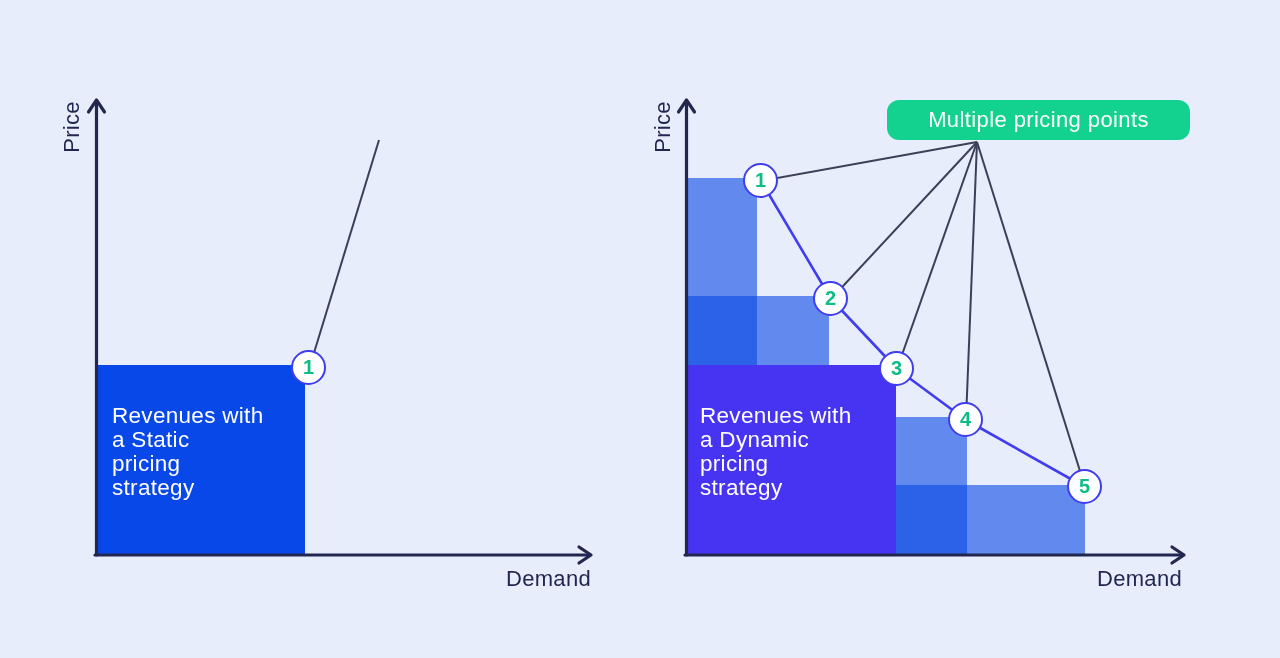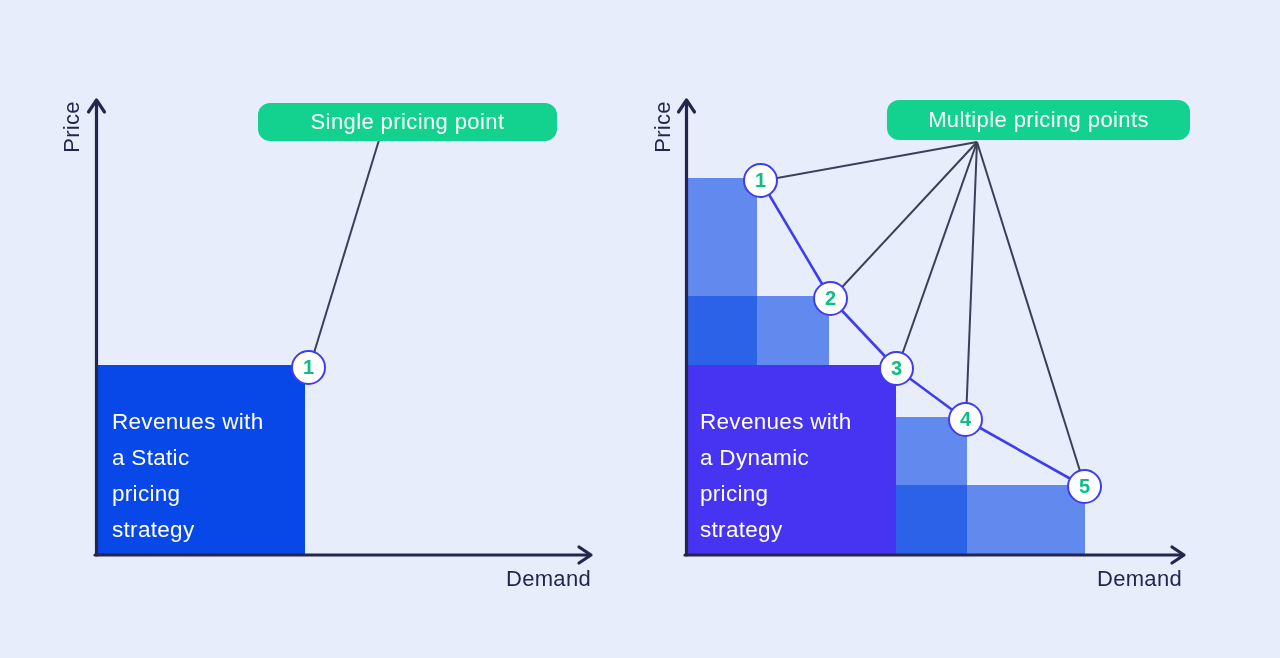--- a/index.html
+++ b/index.html
@@ -31,21 +31,21 @@
 
   
   .pill{
     position:absolute;display:flex;align-items:center;justify-content:center;
     background:var(--pill-green);color:#ffffff;border-radius:12px;
     font-size:22px;letter-spacing:.4px;font-weight:500;
   }
   .axis-label{position:absolute;color:var(--navy);font-size:22px;letter-spacing:.3px;}
   .price-label{transform:rotate(-90deg);transform-origin:center;width:70px;text-align:center;}
   .area-label{
-    position:absolute;color:#ffffff;font-size:22.5px;line-height:36px;
+    position:absolute;color:#ffffff;font-size:22.5px;line-height:24px;
     letter-spacing:.3px;white-space:pre-line;font-weight:500;
   }
   .point-circle{
     position:absolute;width:35px;height:35px;border-radius:50%;
     background:#ffffff;border:2.6px solid var(--point-blue);
     display:flex;align-items:center;justify-content:center;
     color:var(--number-green);font-size:20px;font-weight:700;
   }
 </style>
 </head>
@@ -84,23 +84,20 @@
 
       <polyline points="761,181 831,299 897,369 966,420 1085,487" class="demand-curve"></polyline>
 
       <line x1="686.5" y1="555" x2="686.5" y2="103" class="axis"></line>
       <path d="M678.5 112 L686.5 100 L694.5 112" class="axis"></path>
       <line x1="685" y1="555" x2="1181" y2="555" class="axis"></line>
       <path d="M1172 547 L1184 555 L1172 563" class="axis"></path>
     </g>
   </svg>
 
-  <div class="pill" style="left:258px;top:103px;width:299px;height:38px;">
-    <span>Single pricing point</span>
-  </div>
 
   <div class="axis-label price-label" style="left:37px;top:114px;">Price</div>
 
   <div class="axis-label" style="left:506px;top:566px;">Demand</div>
 
   <div class="area-label" style="left:112px;top:404px;width:200px;">Revenues with
 a Static
 pricing
 strategy</div>
 

